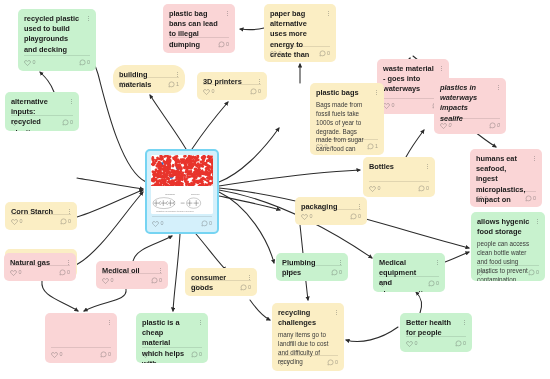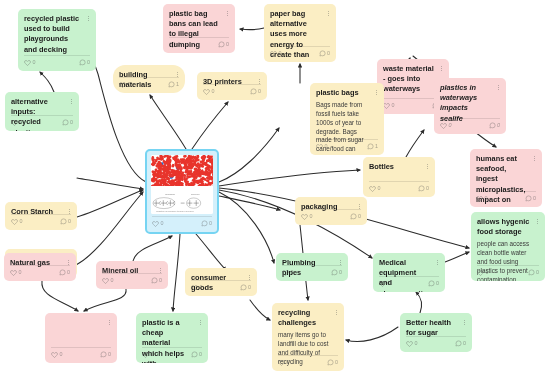--- a/index.html
+++ b/index.html
@@ -1007,21 +1007,21 @@
       </div>
     </div>
   </div>
       <div class="card pink" style="left: 96px; top: 261px; width: 72px; height: 28px;">
     <div class="card-menu">
       <i></i>
           <i></i>
           <i></i>
     </div>
 
-    <div class="card-title">Mineral oil</div>
+    <div class="card-title">Medical oil</div>
 
     <div class="card-footer">
       <div class="stat">
         <svg width="7" height="7" viewBox="0 0 24 24" fill="none" stroke="#4a4a4a" stroke-width="2.2">
           <path d="M20.8 6.6a5 5 0 0 0-7.1 0L12 8.3l-1.7-1.7a5 5 0 1 0-7.1 7.1l1.7 1.7L12 22.5l7.1-7.1 1.7-1.7a5 5 0 0 0 0-7.1z"></path>
         </svg>
         <span>0</span>
       </div>
       <div class="stat">
         <svg width="7" height="7" viewBox="0 0 24 24" fill="none" stroke="#4a4a4a" stroke-width="2.2">
@@ -1174,21 +1174,21 @@
       </div>
     </div>
   </div>
       <div class="card green" style="left: 400px; top: 313px; width: 72px; height: 39px;">
     <div class="card-menu">
       <i></i>
           <i></i>
           <i></i>
     </div>
 
-    <div class="card-title">Better health for sugar</div>
+    <div class="card-title">Better health for people</div>
 
     <div class="card-footer">
       <div class="stat">
         <svg width="7" height="7" viewBox="0 0 24 24" fill="none" stroke="#4a4a4a" stroke-width="2.2">
           <path d="M20.8 6.6a5 5 0 0 0-7.1 0L12 8.3l-1.7-1.7a5 5 0 1 0-7.1 7.1l1.7 1.7L12 22.5l7.1-7.1 1.7-1.7a5 5 0 0 0 0-7.1z"></path>
         </svg>
         <span>0</span>
       </div>
       <div class="stat">
         <svg width="7" height="7" viewBox="0 0 24 24" fill="none" stroke="#4a4a4a" stroke-width="2.2">

